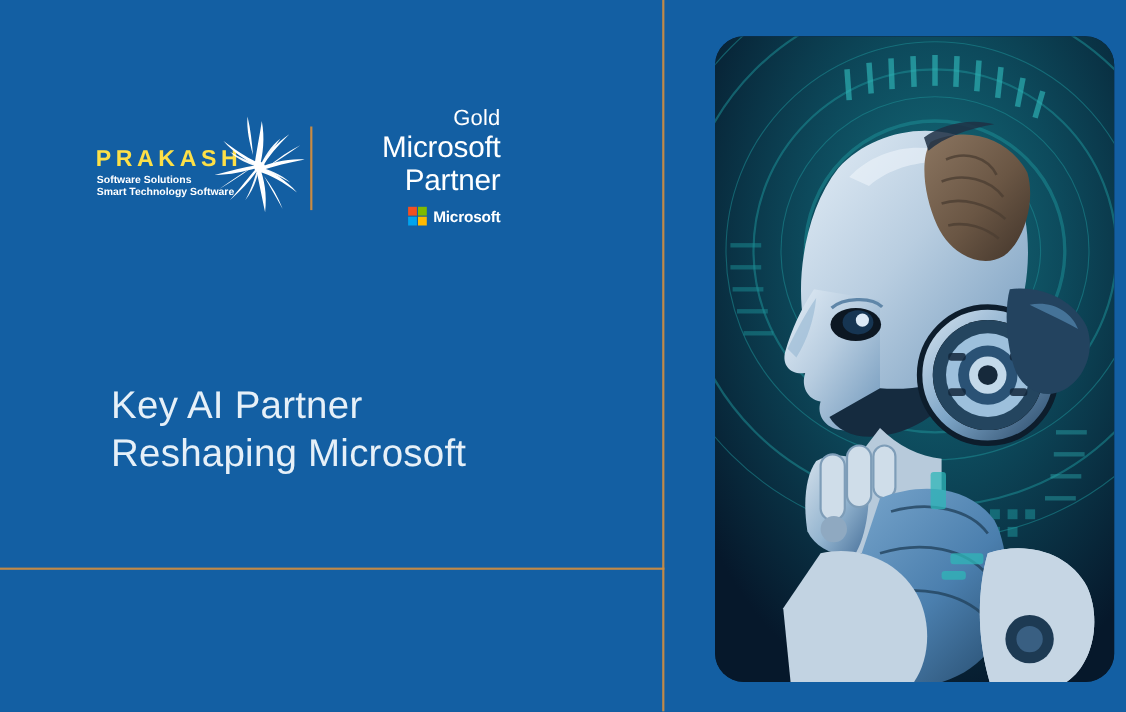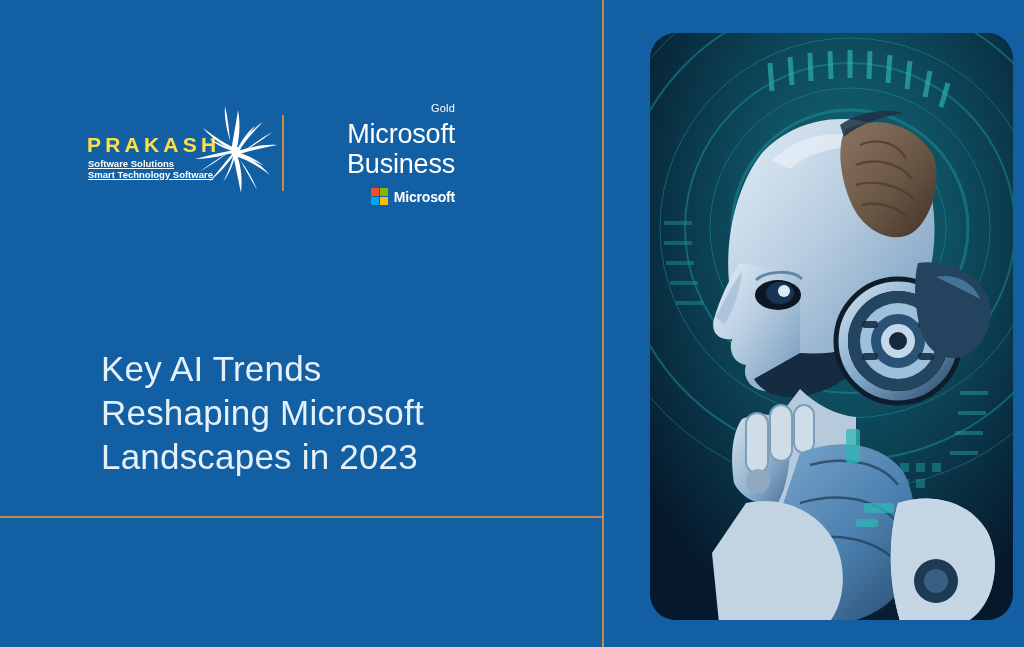--- a/index.html
+++ b/index.html
@@ -33,37 +33,36 @@
   .prakash{position:relative;width:200px;height:110px;}
   .prakash-word{
     position:absolute;left:2px;top:36px;
     color:#fde047;font-size:21px;font-weight:700;letter-spacing:4.2px;
     line-height:1;white-space:nowrap;
   }
   .prakash-tag{
     position:absolute;left:3px;top:60px;
     color:#ffffff;font-size:9.5px;font-weight:600;line-height:11px;
     white-space:nowrap;
-    text-decoration:underline;
   }
   .prakash-tag span{display:block;}
   .sunburst{position:absolute;left:96px;top:-2px;width:110px;height:112px;}
 
   
   .divider{
     position:absolute;left:197px;top:20px;width:2px;height:76px;
     background:#C98B43;
   }
 
   
   .ms-block{
     position:absolute;left:222px;top:2px;width:148px;height:112px;
     text-align:right;color:#ffffff;
   }
-  .ms-gold{font-size:11px;line-height:22px;font-weight:400;letter-spacing:.2px;}
+  .ms-gold{font-size:20px;line-height:22px;font-weight:400;letter-spacing:.2px;}
   .ms-big{font-size:27px;line-height:30px;font-weight:400;letter-spacing:-.2px;}
   .ms-logo-row{
     display:flex;align-items:center;justify-content:flex-end;
     gap:6px;margin-top:9px;
   }
   .ms-squares{
     width:17px;height:17px;display:grid;
     grid-template-columns:1fr 1fr;grid-template-rows:1fr 1fr;gap:1.6px;
   }
   .ms-squares i{display:block;}
@@ -142,37 +141,36 @@
             <circle cx="55" cy="56" r="5"></circle>
           </g>
         </svg>
       </div>
 
       <div class="divider"></div>
 
       <div class="ms-block">
         <div class="ms-gold">Gold</div>
         <div class="ms-big">Microsoft</div>
-        <div class="ms-big">Business</div>
+        <div class="ms-big">Partner</div>
         <div class="ms-logo-row">
           <span class="ms-squares">
             <i style="background:#F25022"></i>
             <i style="background:#7FBA00"></i>
             <i style="background:#00A4EF"></i>
             <i style="background:#FFB900"></i>
           </span>
           <span class="ms-wordmark">Microsoft</span>
         </div>
       </div>
     </div>
 
     <div class="headline">
-      <span class="ln">Key AI Trends</span>
+      <span class="ln">Key AI Partner</span>
       <span class="ln">Reshaping Microsoft</span>
-      <span class="ln">Landscapes in 2023</span>
     </div>
   </div>
 
   <div class="photo-panel">
     <svg viewBox="0 0 363 587" preserveAspectRatio="xMidYMid slice" aria-hidden="true">
       <defs>
         <radialGradient id="hud" cx="55%" cy="33%" r="72%">
           <stop offset="0%" stop-color="#15707d"></stop>
           <stop offset="45%" stop-color="#0d4a5c"></stop>
           <stop offset="100%" stop-color="#06182b"></stop>

